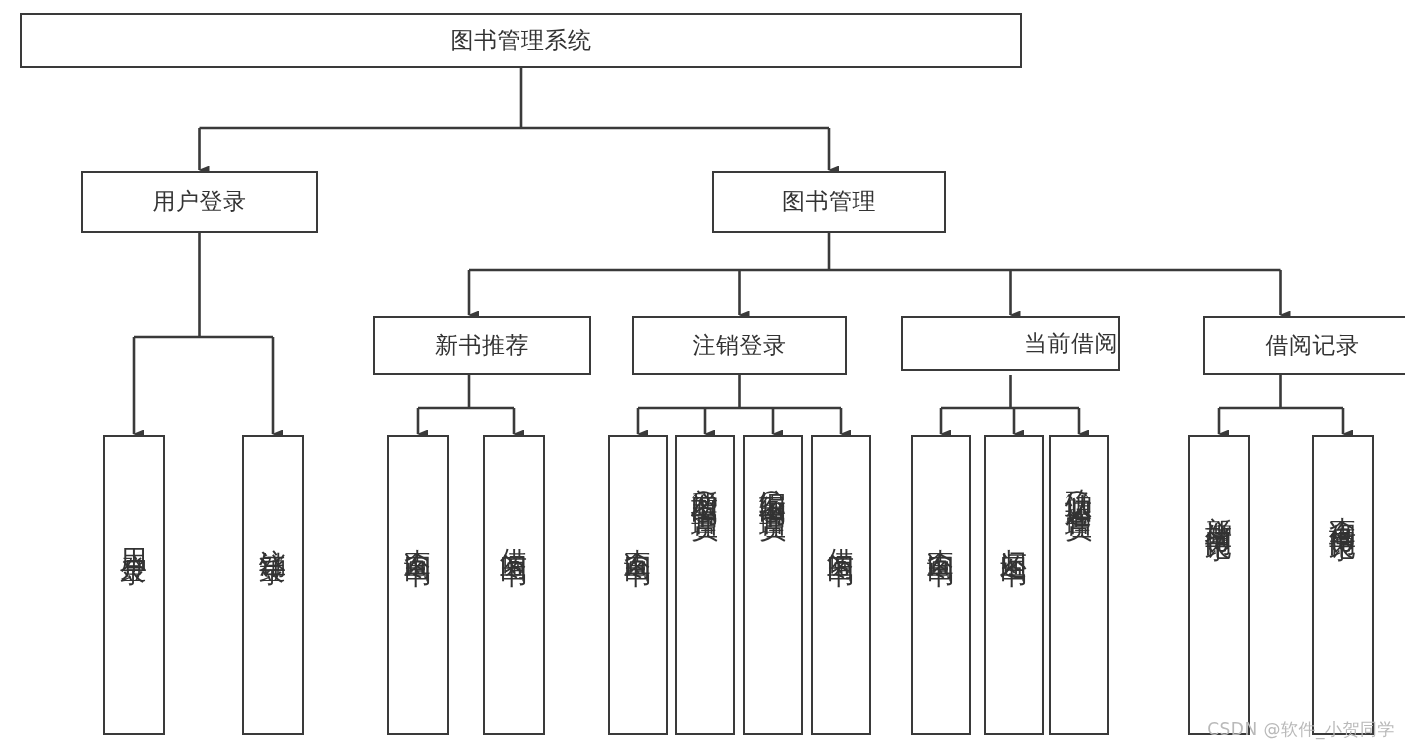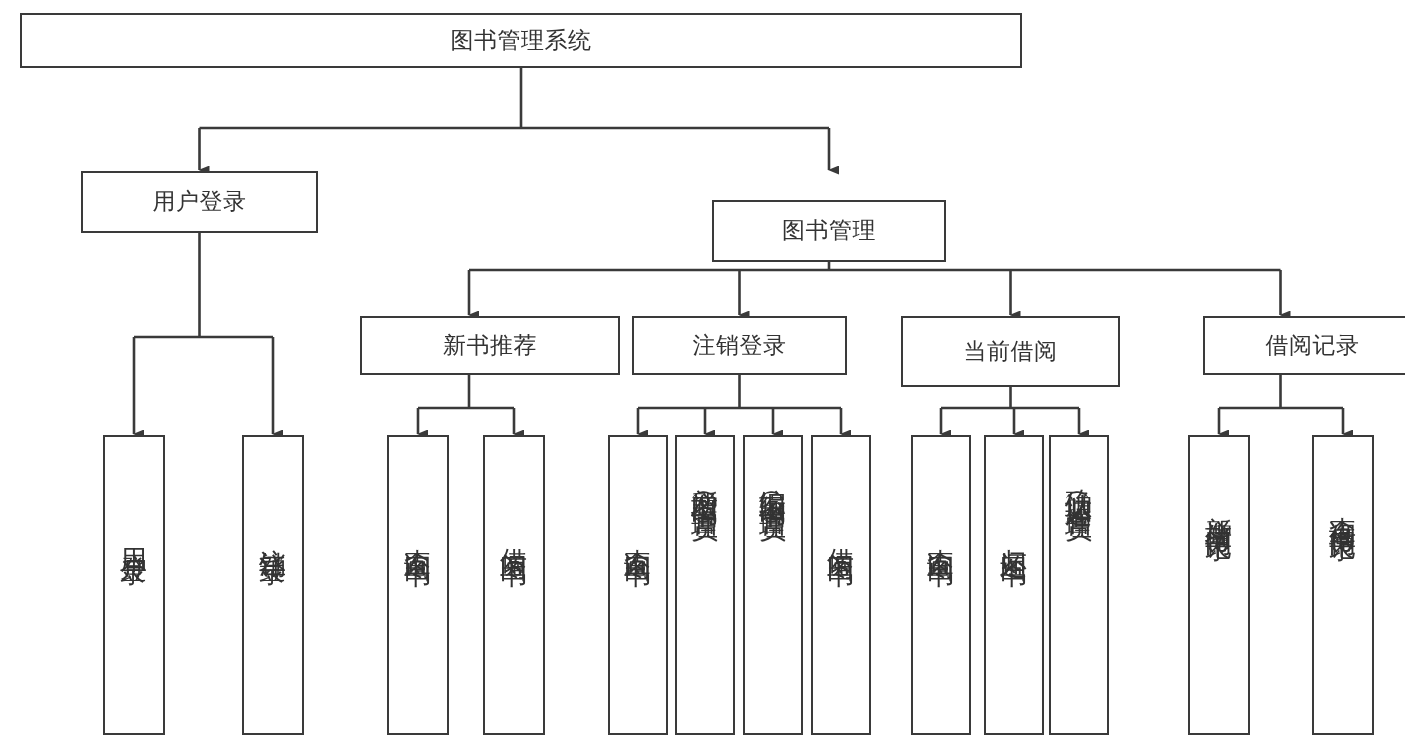--- a/index.html
+++ b/index.html
@@ -127,30 +127,30 @@
       </g>
   </svg>
 
   <div id="node-layer">
       <div class="node horizontal" style="left: 20px; top: 13px; width: 1002px; height: 55px;">
         <span class="node-label">图书管理系统</span>
       </div>
       <div class="node horizontal" style="left: 81px; top: 171px; width: 237px; height: 62px;">
         <span class="node-label">用户登录</span>
       </div>
-      <div class="node horizontal" style="left: 712px; top: 171px; width: 234px; height: 62px; margin-top: 29px;">
+      <div class="node horizontal" style="left: 712px; top: 171px; width: 234px; height: 62px;">
         <span class="node-label">图书管理</span>
       </div>
-      <div class="node horizontal" style="left: 360px; top: 316px; width: 260px; height: 59px;">
+      <div class="node horizontal" style="left: 373px; top: 316px; width: 218px; height: 59px;">
         <span class="node-label">新书推荐</span>
       </div>
       <div class="node horizontal" style="left: 632px; top: 316px; width: 215px; height: 59px;">
         <span class="node-label">注销登录</span>
       </div>
-      <div class="node horizontal" style="left: 901px; top: 316px; width: 219px; height: 71px;">
+      <div class="node horizontal" style="left: 901px; top: 316px; width: 219px; height: 55px; justify-content: flex-end;">
         <span class="node-label">当前借阅</span>
       </div>
       <div class="node horizontal" style="left: 1171px; top: 316px; width: 219px; height: 59px; margin-left: 32px;">
         <span class="node-label">借阅记录</span>
       </div>
       <div class="node vertical pad-mid" style="left: 103px; top: 435px; width: 62px; height: 300px;">
         <span class="node-label">用户登录</span>
       </div>
       <div class="node vertical pad-mid" style="left: 242px; top: 435px; width: 62px; height: 300px;">
         <span class="node-label">注销登录</span>
@@ -183,13 +183,14 @@
         <span class="node-label">确认归还（管理员）</span>
       </div>
       <div class="node vertical pad-small" style="left: 1188px; top: 435px; width: 62px; height: 300px;">
         <span class="node-label">新增借阅记录</span>
       </div>
       <div class="node vertical pad-small" style="left: 1312px; top: 435px; width: 62px; height: 300px;">
         <span class="node-label">查询借阅记录</span>
       </div>
     </div>
 
+  <div class="watermark">CSDN @软件_小贺同学</div>
 </div>
 
 </body></html>

